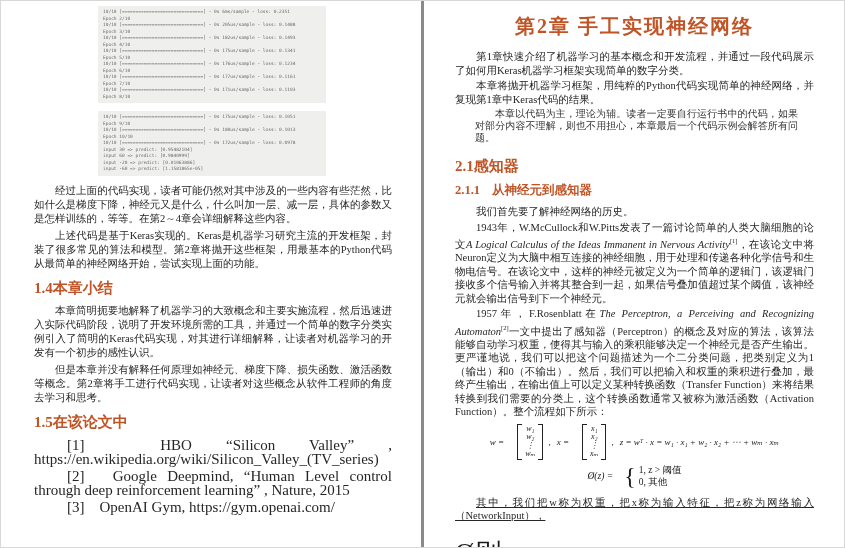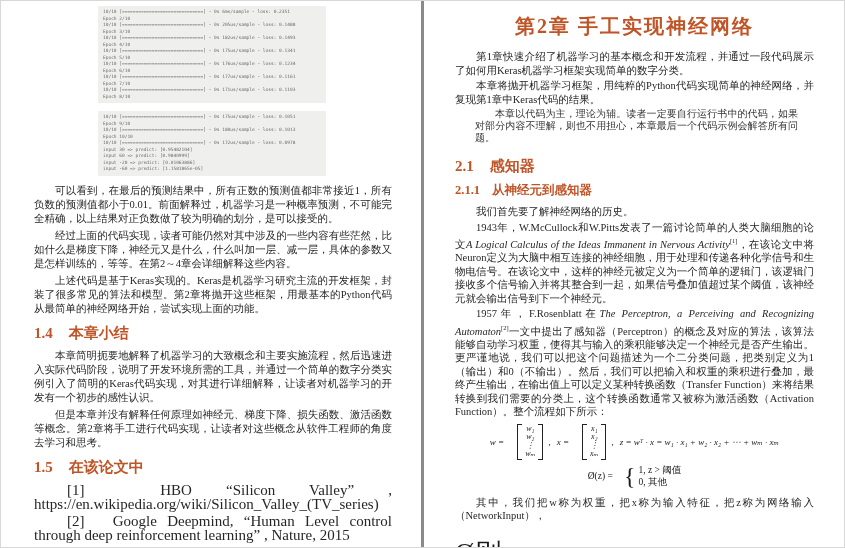--- a/index.html
+++ b/index.html
@@ -20,21 +20,21 @@
   
   .para{font-size:10.5px;line-height:14px;color:#262626;text-align:justify;
         text-indent:2em;margin:0 0 3px 0;}
   .para-r{line-height:13.5px;margin-bottom:2px;}
   .sup{font-size:6.5px;vertical-align:super;font-style:normal;}
   .it{font-style:italic;}
 
   
   .h-sec{display:flex;align-items:baseline;font-size:15px;font-weight:bold;
          color:#bf5426;margin:8px 0 6px 0;}
-  .h-sec .num{margin-right:16px;text-align:center;}
+  .h-sec .num{text-align:center;}
   .h-sub{display:flex;align-items:baseline;font-size:12.5px;font-weight:bold;
          color:#bf5426;margin:6px 0 6px 0;}
   .h-sub .num{margin-right:12px;}
   .chapter-title{display:flex;justify-content:center;align-items:baseline;
                  font-size:20px;font-weight:bold;color:#bf5426;
                  letter-spacing:2px;margin:0 0 10px 0;}
   .chapter-title .ch-num{margin-right:7px;}
 
   
   .note{font-size:10px;line-height:12px;color:#333;text-align:justify;
@@ -49,21 +49,21 @@
   .formula-row{display:flex;justify-content:center;align-items:center;
                font-style:italic;font-size:9px;color:#1a1a1a;margin:5px 0 2px 0;}
   .formula-row .op{margin:0 3px;font-style:italic;}
   .mat{display:inline-flex;align-items:stretch;margin:0 2px;padding-left:8px;}
   .mat-open{width:4px;border:1px solid #222;border-right:none;flex:none;}
   .mat-close{width:4px;border:1px solid #222;border-left:none;flex:none;}
   .mat-body{display:flex;flex-direction:column;align-items:center;
             padding:1px 3px;font-size:8px;line-height:8.5px;}
   .cases-row{display:flex;justify-content:center;align-items:center;
              font-size:9.5px;color:#1a1a1a;margin:4px 0 8px 0;}
-  .cases-lhs{margin-right:11px;}
+  .cases-lhs{font-style:italic;margin-right:11px;}
   .brace{font-size:24px;font-weight:400;margin-right:3px;line-height:1;}
   .case-lines{display:flex;flex-direction:column;}
   .case-lines div{line-height:12px;}
 
   
   .phi-line{display:flex;align-items:baseline;margin:2px 0 6px 0;color:#1a1a1a;}
   .phi-big{font-size:27px;line-height:28px;font-weight:normal;}
   .phi-tail{font-size:10.5px;font-family:Liberation Mono, monospace;}
   .phi-inline{font-size:23px;line-height:10px;font-weight:bold;vertical-align:-2px;}
 </style>
@@ -94,21 +94,20 @@
         <div class="code-line">Epoch 9/10</div>
         <div class="code-line">10/10 [==============================] - 0s 180us/sample - loss: 0.1013</div>
         <div class="code-line">Epoch 10/10</div>
         <div class="code-line">10/10 [==============================] - 0s 172us/sample - loss: 0.0978</div>
         <div class="code-line">input 30 =&gt; predict: [0.95482104]</div>
         <div class="code-line">input 60 =&gt; predict: [0.9840999]</div>
         <div class="code-line">input -20 =&gt; predict: [0.01063886]</div>
         <div class="code-line">input -60 =&gt; predict: [1.1581865e-05]</div>
       </div>
 
-    <p class="para">可以看到，在最后的预测结果中，所有正数的预测值都非常接近1，所有负数的预测值都小于0.01。前面解释过，机器学习是一种概率预测，不可能完全精确，以上结果对正负数做了较为明确的划分，是可以接受的。</p>
     <p class="para">经过上面的代码实现，读者可能仍然对其中涉及的一些内容有些茫然，比如什么是梯度下降，神经元又是什么，什么叫加一层、减一层，具体的参数又是怎样训练的，等等。在第2～4章会详细解释这些内容。</p>
     <p class="para">上述代码是基于Keras实现的。Keras是机器学习研究主流的开发框架，封装了很多常见的算法和模型。第2章将抛开这些框架，用最基本的Python代码从最简单的神经网络开始，尝试实现上面的功能。</p>
 
     <div class="h-sec">
       <span class="num">1.4</span>
       <span>本章小结</span>
     </div>
     <p class="para">本章简明扼要地解释了机器学习的大致概念和主要实施流程，然后迅速进入实际代码阶段，说明了开发环境所需的工具，并通过一个简单的数字分类实例引入了简明的Keras代码实现，对其进行详细解释，让读者对机器学习的开发有一个初步的感性认识。</p>
     <p class="para">但是本章并没有解释任何原理如神经元、梯度下降、损失函数、激活函数等概念。第2章将手工进行代码实现，让读者对这些概念从软件工程师的角度去学习和思考。</p>
 
@@ -180,21 +179,21 @@
 
     <div class="cases-row">
       <span class="cases-lhs">Ø(z) =</span>
       <span class="brace">{</span>
       <span class="case-lines">
           <div>1, z &gt; 阈值</div>
           <div>0, 其他</div>
         </span>
     </div>
 
-    <p class="para para-r" style="margin-bottom:16px;">其中，我们把w称为权重，把x称为输入特征，把z称为网络输入（NetworkInput），</p>
+    <p class="para para-r" style="margin-bottom:16px;text-decoration:underline;">其中，我们把w称为权重，把x称为输入特征，把z称为网络输入（NetworkInput），</p>
     <div class="phi-line">
       <span class="phi-big">Ø则</span>
         <span class="phi-tail">是决定输出的激活函数。</span>
     </div>
 
     <p class="para para-r"><span>由此，我们应该能够理解为什么要把</span><span class="phi-inline">Ø</span><span>称为激活函数。这是因为对于早期的脑神经研究来说，要么输出（1），要么不输出（0），如果输出的话，我们就认为该神经元被激活了，所以就有了激活函数的概念。</span></p>
 
   </div>
 </div>
 

